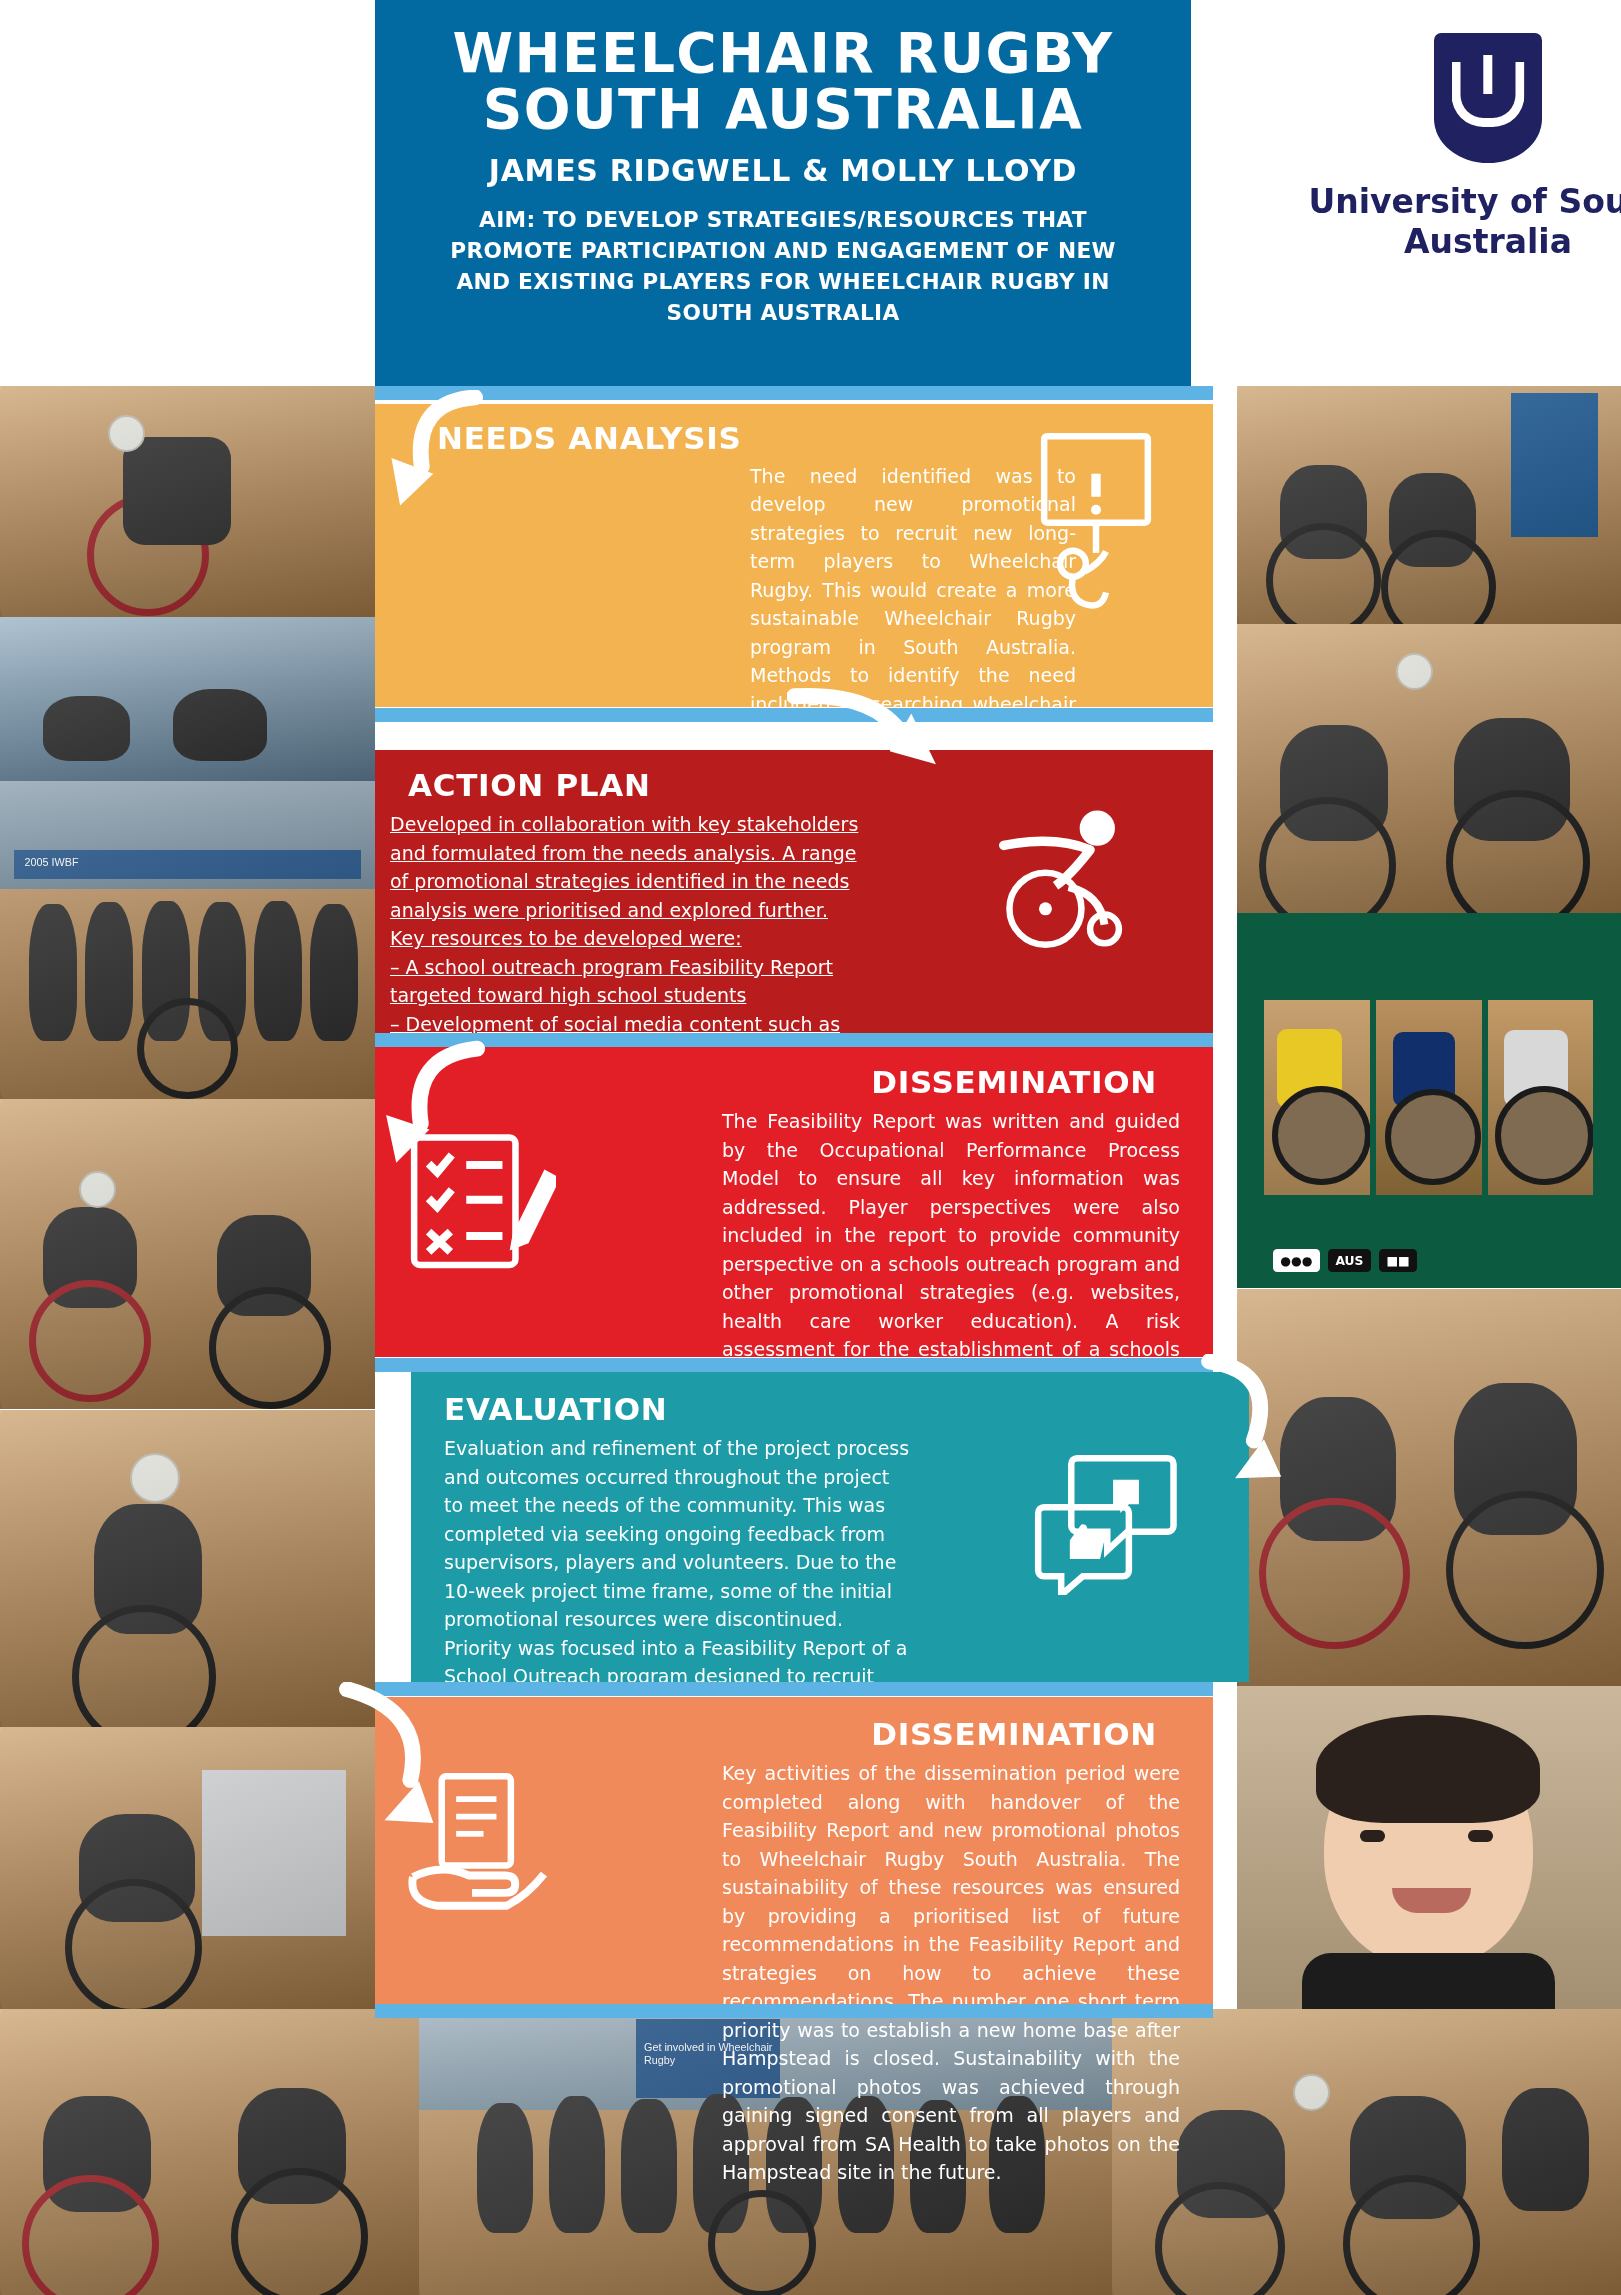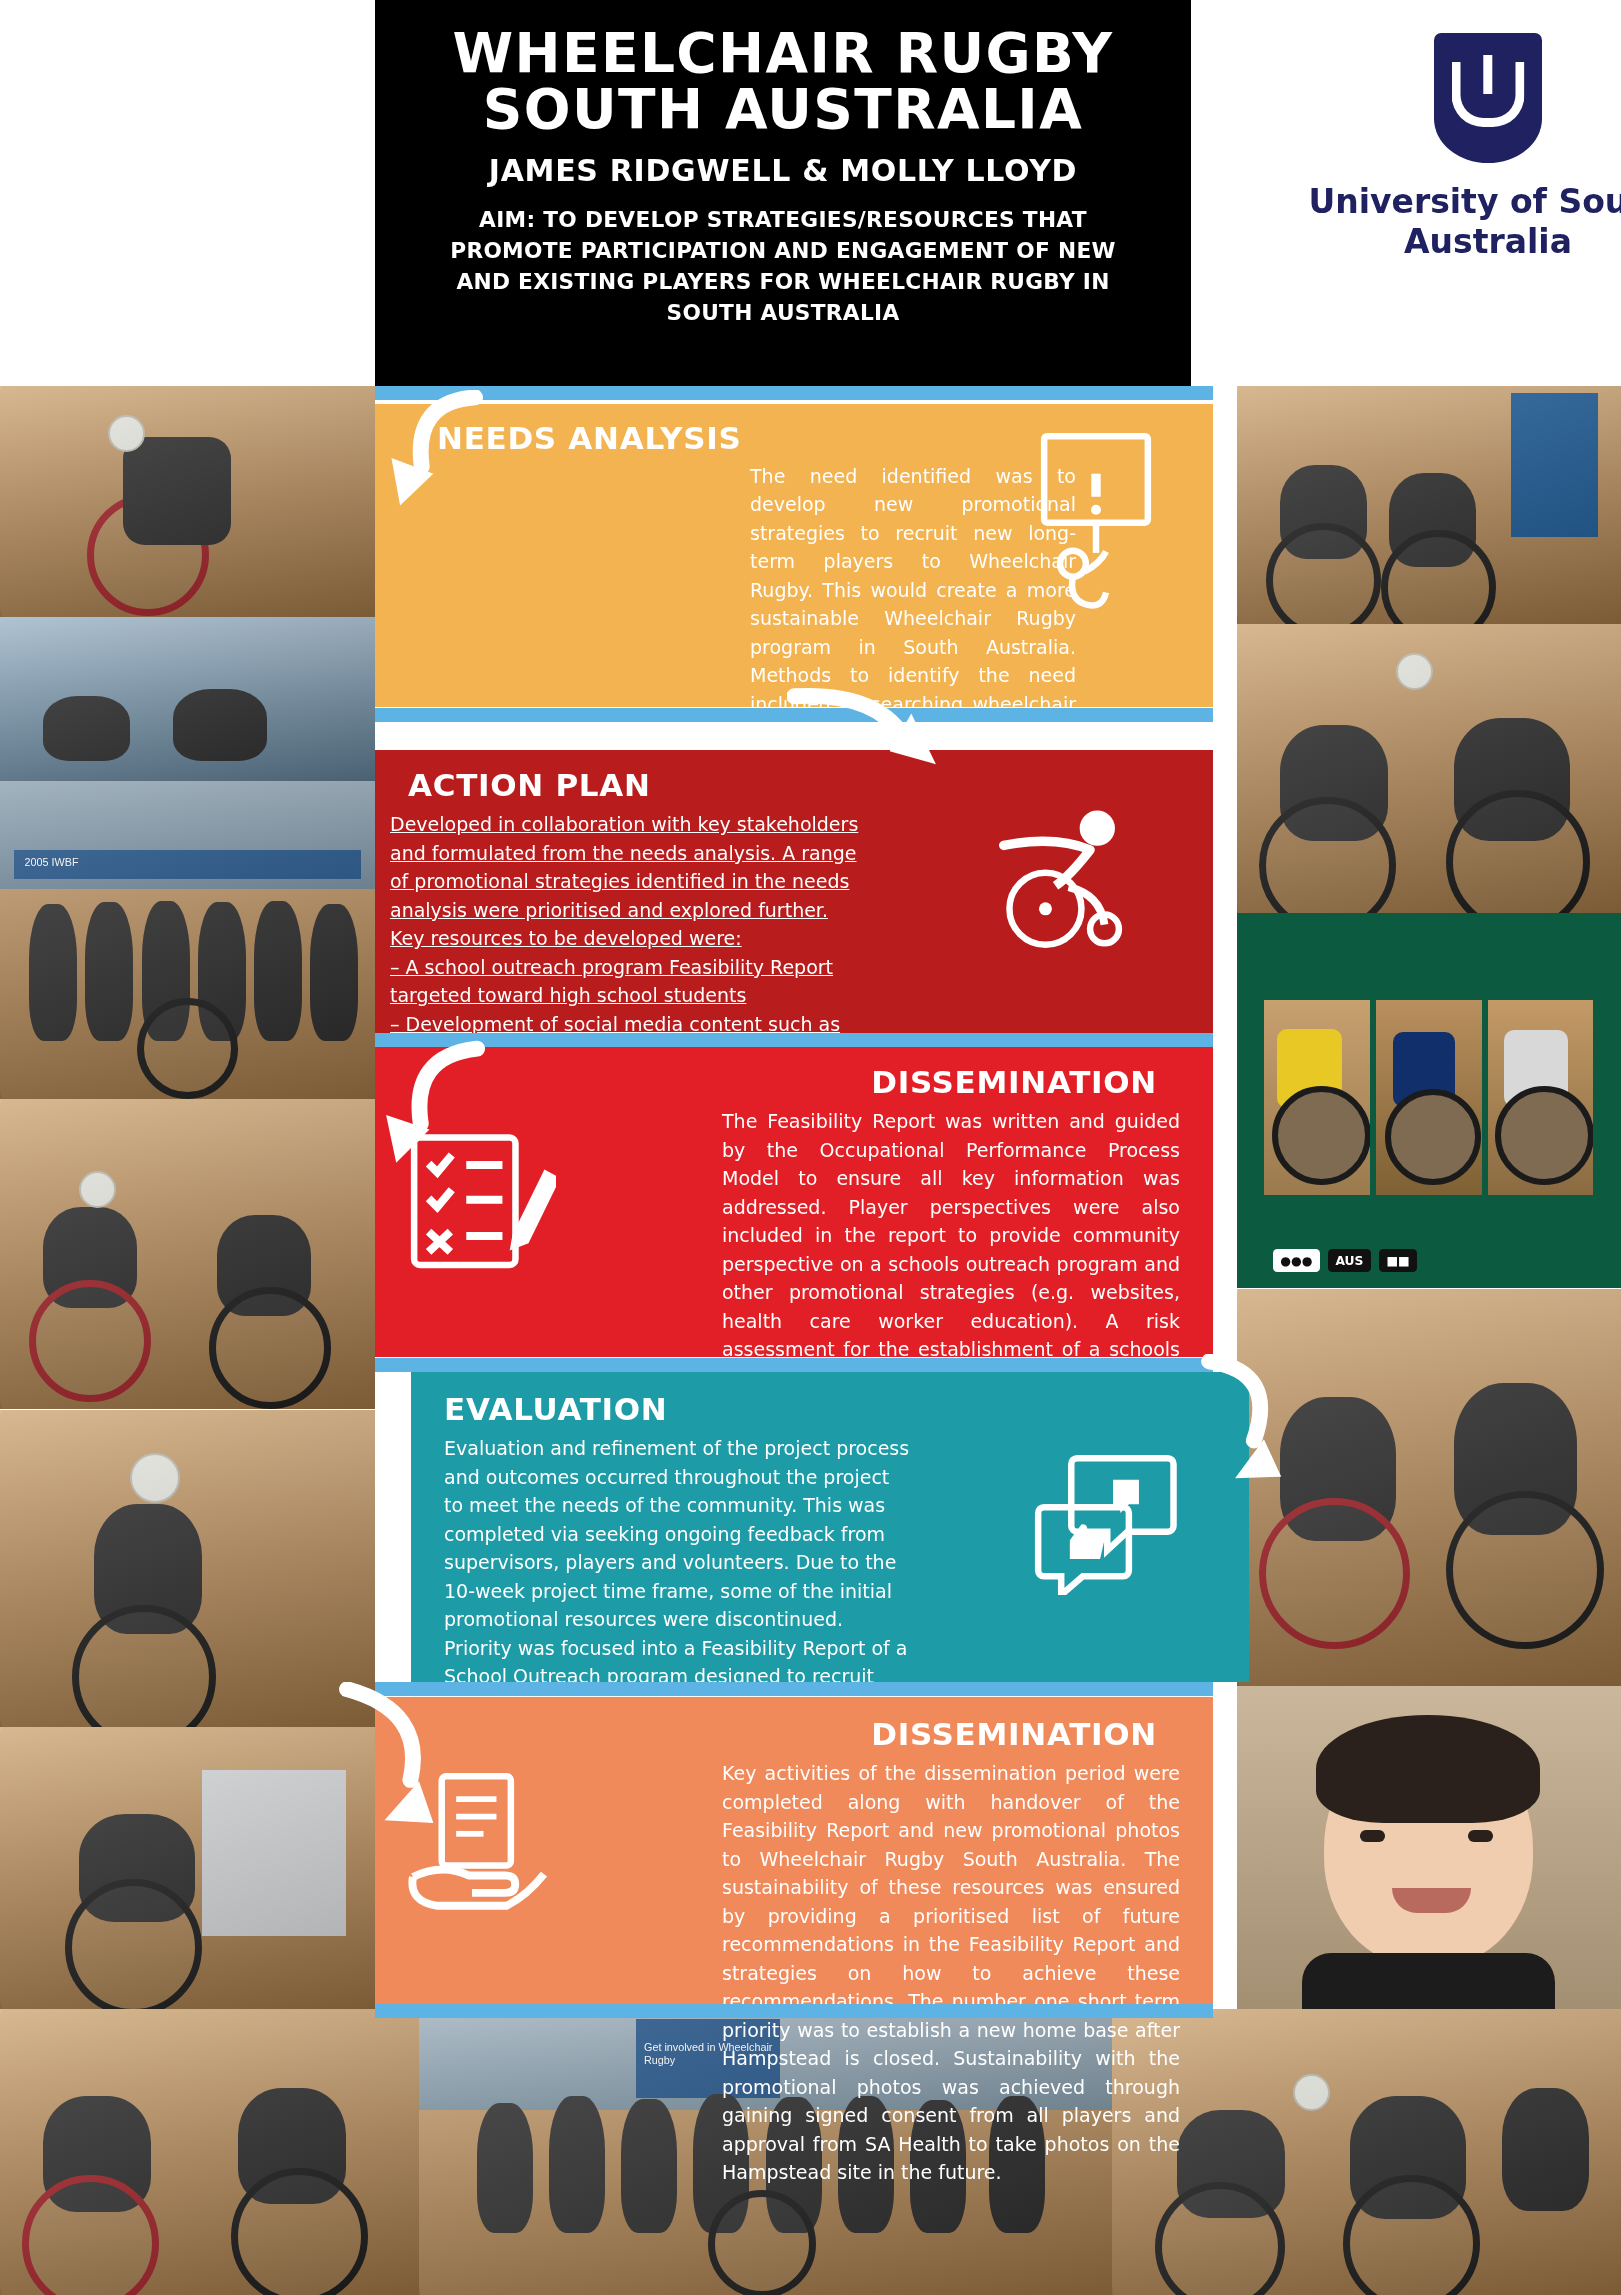--- a/index.html
+++ b/index.html
@@ -28,21 +28,21 @@
      border-radius:62% 38% 50% 50% / 60% 55% 45% 40%;transform:rotate(-6deg);}
   .shark-fin{position:absolute;left:87px;top:-2.9px;width:0;height:0;border-left:35px solid transparent;border-right:21.7px solid transparent;border-bottom:43px solid #e8e8e8;transform:rotate(8deg);}
   .shark-eye{position:absolute;left:52px;top:45px;width:17.3px;height:17.3px;background:#111;border-radius:50%;}
   .shark-mouth{position:absolute;left:26px;top:69px;width:108px;height:33px;border-bottom:6.5px solid #111;border-radius:0 0 60% 60%;}
   .shark-ball{position:absolute;left:142px;top:69px;width:43px;height:43px;border-radius:50%;background:#fff;border:3.6px solid #111;}
   .sharks-word{position:absolute;left:0;top:130px;width:375px;text-align:center;font-size:66px;font-weight:bold;font-style:italic;
       color:#fff;letter-spacing:-1.4px;text-shadow:3.6px 3.6px 0 #c9252c, -2.2px -2.2px 0 #c9252c;font-family:"DejaVu Sans",sans-serif;}
   .sharks-sub{position:absolute;left:0;top:310px;width:375px;text-align:center;color:#fff;font-size:22.4px;font-weight:bold;letter-spacing:1.1px;}
 
   
-  .header{position:absolute;left:375px;top:0;width:816px;height:386px;background:#000000;color:#fff;text-align:center;}
+  .header{position:absolute;left:375px;top:0;width:816px;height:386px;background:#0369a1;color:#fff;text-align:center;}
   .h-title{font-size:55px;font-weight:bold;letter-spacing:1.4px;line-height:1.02;padding-top:24.6px;font-family:"DejaVu Sans",sans-serif;}
   .h-authors{font-size:30px;font-weight:bold;letter-spacing:0.7px;margin-top:16px;font-family:"DejaVu Sans",sans-serif;}
   .h-aim{font-size:21.7px;font-weight:bold;line-height:1.42;margin:17.3px 62px 0 62px;letter-spacing:0.3px;font-family:"DejaVu Sans",sans-serif;}
 
   
   .unisa{position:absolute;left:1284px;top:0;width:408px;height:386px;background:#fff;text-align:center;}
   .unisa-shield{position:relative;margin:33px auto 0;width:108px;height:130px;background:#1f2160;border-radius:7.2px 7.2px 50% 50%/7.2px 7.2px 34% 34%;}
   .unisa-u{position:absolute;left:50%;top:29px;transform:translateX(-50%);width:55px;height:56px;border:9.4px solid #fff;border-top:none;border-radius:0 0 32px 32px;}
   .unisa-stem{position:absolute;left:50%;top:21.7px;transform:translateX(-50%);width:9.4px;height:39px;background:#fff;}
   .unisa-name{margin-top:19px;font-size:33px;font-weight:bold;color:#1f2160;line-height:1.2;font-family:"DejaVu Sans",sans-serif;}

